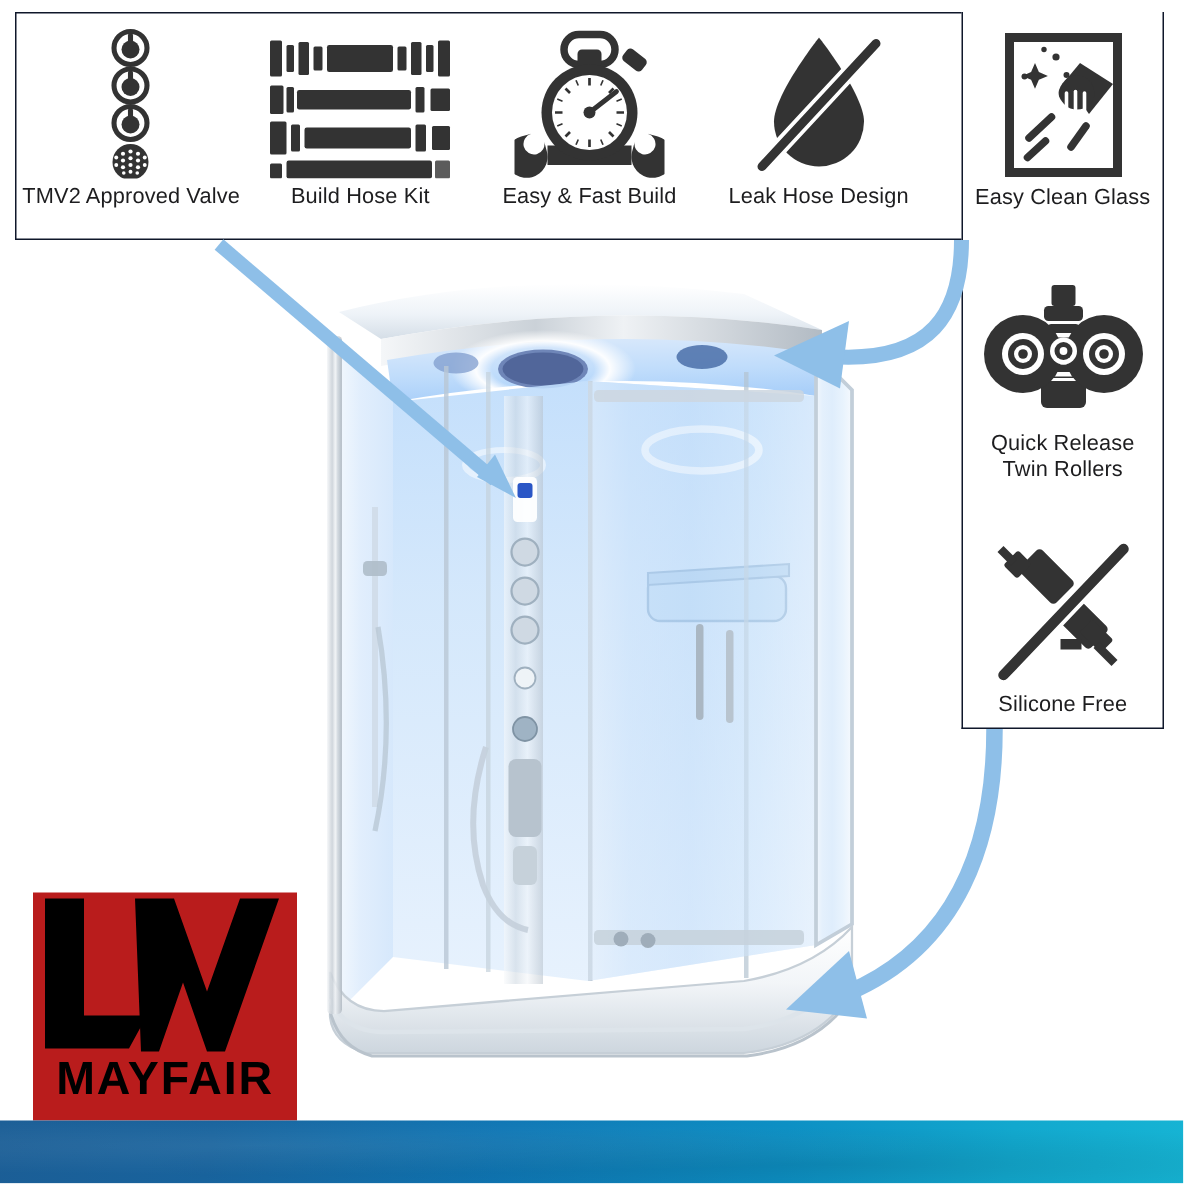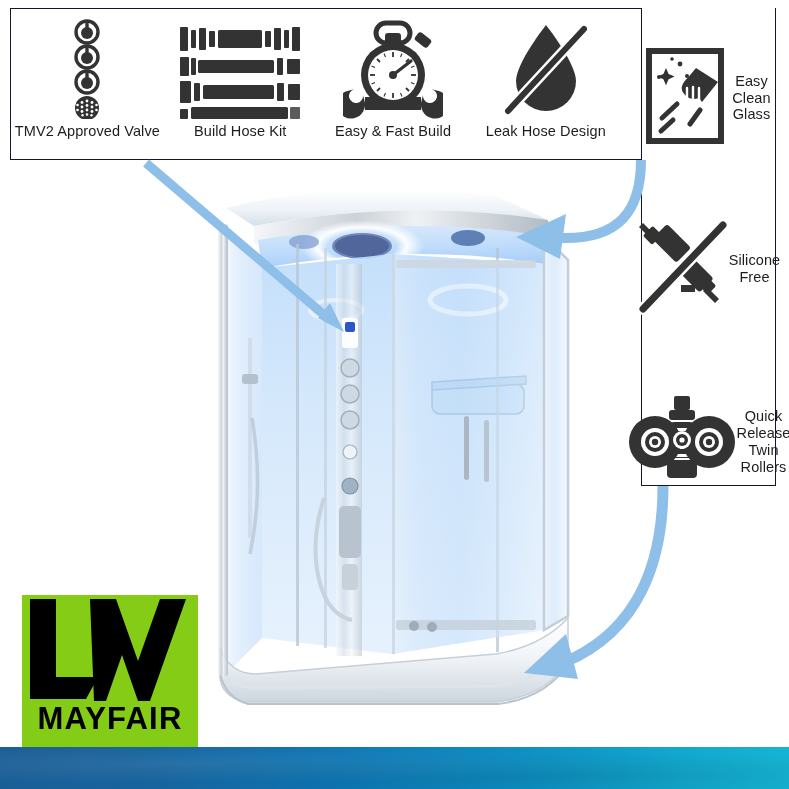--- a/index.html
+++ b/index.html
@@ -118,44 +118,44 @@
     position: absolute;
     left: 0; top: 0;
     width: 100%;
     height: 100%;
     display: flex;
     flex-direction: column;
   }
   .right-cell {
     flex: 0 0 auto;
     display: flex;
-    flex-direction: row;
+    flex-direction: column;
     align-items: center;
-    justify-content: center;
+    justify-content: flex-start;
   }
   .right-cell.c-first { padding-top: 12px; height: 152px; }
   .right-cell.c-mid   { padding-top: 14px; height: 162px; }
   .right-cell.c-last  { padding-top: 12px; height: 160px; }
 
   
   .arrow-layer {
     position: absolute;
     left: 0; top: 0;
     width: 789px; height: 789px;
     pointer-events: none;
   }
 
   
   .logo {
     position: absolute;
     left: 22px;
     top: 595px;
     width: 176px;
     height: 152px;
-    background: #84cc16;
+    background: #b91c1c;
   }
   .logo-mark {
     display: block;
     margin: 0 auto;
   }
   .logo-word {
     text-align: center;
     font-size: 31px;
     font-weight: 700;
     letter-spacing: 1.2px;
@@ -459,42 +459,20 @@
             <g stroke="#333333" stroke-width="5" stroke-linecap="round">
               <line x1="20" y1="72" x2="35" y2="58"></line>
               <line x1="19" y1="85" x2="31" y2="74"></line>
               <line x1="48" y1="78" x2="58" y2="64"></line>
             </g>
           </svg>
         </div>
         <div class="feature-label">Easy Clean Glass</div>
       </div>
 
-      <div class="right-cell c-mid">
-        <div class="feature-icon">
-          <svg width="92" height="96" viewBox="0 0 92 96" xmlns="http://www.w3.org/2000/svg">
-            <g fill="#333333">
-
-              <rect x="18" y="14" width="34" height="21" rx="3" transform="rotate(45 35 24)"></rect>
-              <rect x="9" y="9" width="13" height="14" rx="2" transform="rotate(45 15 16)"></rect>
-              <path d="M6 4 l9 9 l-4 4 l-9 -9 z"></path>
-
-              <rect x="44" y="46" width="30" height="20" rx="3" transform="rotate(45 59 56)"></rect>
-              <rect x="58" y="58" width="20" height="12" rx="2" transform="rotate(45 68 64)"></rect>
-              <path d="M44 66 l14 0 l0 7 l-14 0 z"></path>
-              <path d="M70 68 l12 12 l-4 4 l-12 -12 z"></path>
-            </g>
-
-            <line x1="6" y1="90" x2="86" y2="6" stroke="#ffffff" stroke-width="12" stroke-linecap="round"></line>
-            <line x1="6" y1="90" x2="86" y2="6" stroke="#333333" stroke-width="7" stroke-linecap="round"></line>
-          </svg>
-        </div>
-        <div class="feature-label">Silicone Free</div>
-      </div>
-
       <div class="right-cell c-last">
         <div class="feature-icon">
           <svg width="110" height="92" viewBox="0 0 110 92" xmlns="http://www.w3.org/2000/svg">
             <g fill="#333333">
 
               <rect x="47" y="2" width="16" height="14" rx="2"></rect>
               <rect x="42" y="16" width="26" height="10" rx="3"></rect>
               <rect x="44" y="28" width="22" height="36" rx="3"></rect>
               <rect x="40" y="66" width="30" height="18" rx="4"></rect>
               <g fill="#ffffff">
@@ -519,20 +497,42 @@
               <circle cx="55" cy="46" r="9" fill="#ffffff"></circle>
               <circle cx="55" cy="46" r="6" fill="#333333"></circle>
               <circle cx="55" cy="46" r="2.6" fill="#ffffff"></circle>
             </g>
           </svg>
         </div>
         <div class="feature-label">Quick Release
 Twin Rollers</div>
       </div>
 
+      <div class="right-cell c-mid">
+        <div class="feature-icon">
+          <svg width="92" height="96" viewBox="0 0 92 96" xmlns="http://www.w3.org/2000/svg">
+            <g fill="#333333">
+
+              <rect x="18" y="14" width="34" height="21" rx="3" transform="rotate(45 35 24)"></rect>
+              <rect x="9" y="9" width="13" height="14" rx="2" transform="rotate(45 15 16)"></rect>
+              <path d="M6 4 l9 9 l-4 4 l-9 -9 z"></path>
+
+              <rect x="44" y="46" width="30" height="20" rx="3" transform="rotate(45 59 56)"></rect>
+              <rect x="58" y="58" width="20" height="12" rx="2" transform="rotate(45 68 64)"></rect>
+              <path d="M44 66 l14 0 l0 7 l-14 0 z"></path>
+              <path d="M70 68 l12 12 l-4 4 l-12 -12 z"></path>
+            </g>
+
+            <line x1="6" y1="90" x2="86" y2="6" stroke="#ffffff" stroke-width="12" stroke-linecap="round"></line>
+            <line x1="6" y1="90" x2="86" y2="6" stroke="#333333" stroke-width="7" stroke-linecap="round"></line>
+          </svg>
+        </div>
+        <div class="feature-label">Silicone Free</div>
+      </div>
+
     </div>
   </div>
 
   <svg class="arrow-layer" viewBox="0 0 789 789" xmlns="http://www.w3.org/2000/svg">
 
     <g>
       <line x1="146" y1="163" x2="330" y2="320" stroke="#8ebfe8" stroke-width="9" stroke-linecap="butt"></line>
       <path d="M344 332 L 318 318 L 330 303 Z" fill="#8ebfe8"></path>
     </g>
 

